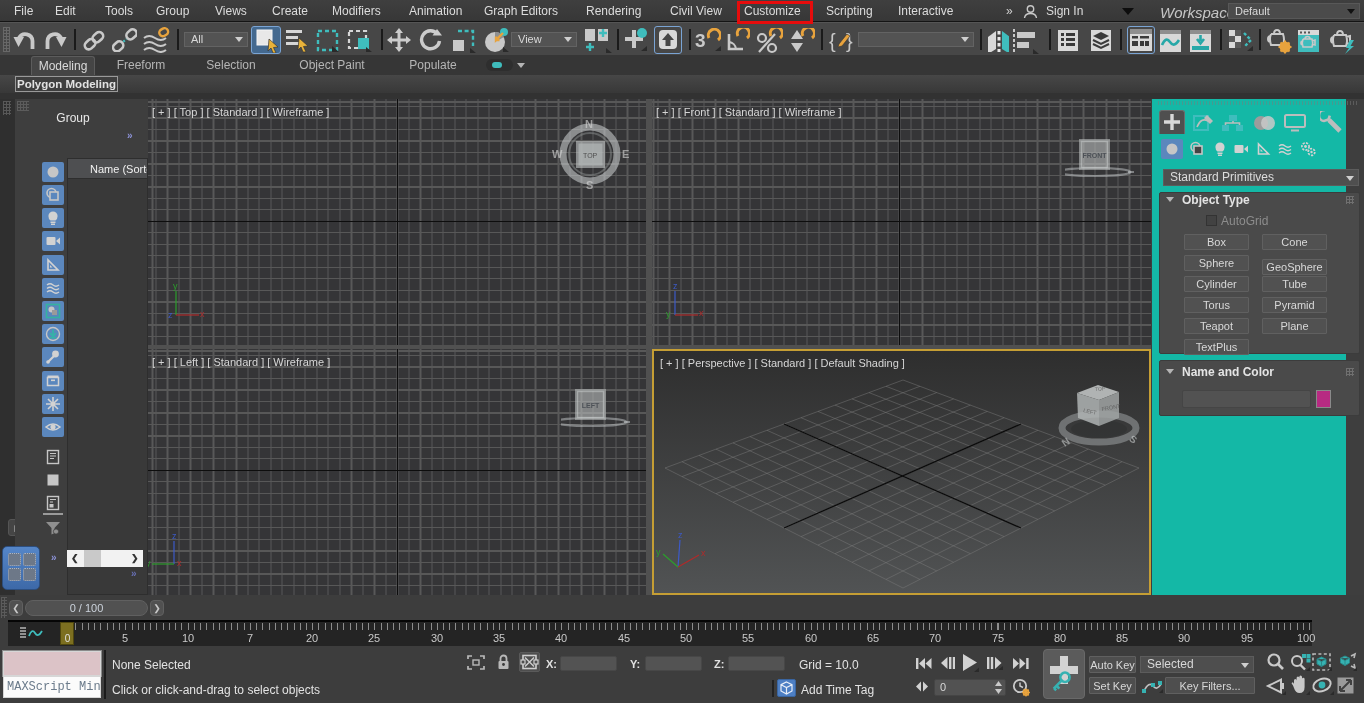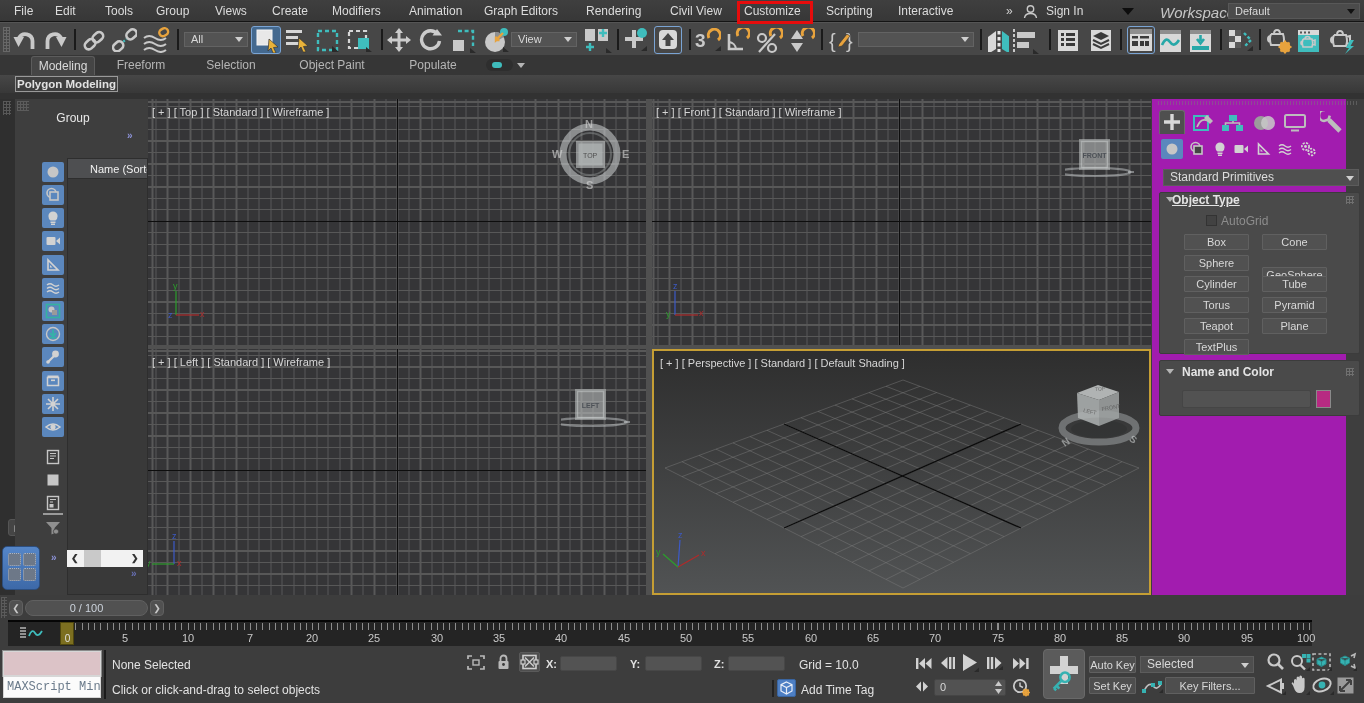--- a/index.html
+++ b/index.html
@@ -27,21 +27,21 @@
 #ribrow2 { left:0; top:75px; width:1364px; height:18px; background:linear-gradient(#474747,#383838); }
 #polybox { position:absolute; left:15px; top:1px; width:103px; height:16px; white-space:nowrap; overflow:hidden; border:1px solid #9a9a9a;
   background:#3f3f3f; color:#e2e2e2; font-size:11.5px; font-weight:bold; text-align:center; line-height:15px; }
 #ribgap { left:0; top:93px; width:1364px; height:6px; background:#323232; }
 
 #mainarea { left:0; top:99px; width:1364px; height:496px; background:#3e3e3e; }
 #leftstrip { left:0; top:0; width:15px; height:496px; background:#2f2f2f; }
 #vpwrap { left:148px; top:0; width:1003px; height:496px; background:#505050; }
 .vp { position:absolute; background:#353537; overflow:hidden; }
 .vplabel { position:absolute; left:4px; top:7px; font-size:11px; color:#d6d6d6; white-space:nowrap; }
-#cmdpanel { left:1152px; top:0; width:194px; height:496px; background:#a21caf; }
+#cmdpanel { left:1152px; top:0; width:194px; height:496px; background:#14b8a6; }
 
 #sliderrow { left:0; top:595px; width:1364px; height:25px; background:#3d3d3d; }
 #ruler { left:8px; top:620px; width:1304px; height:26px; background:#242424; border-top:2px solid #060606; }
 #statusbar { left:0; top:646px; width:1364px; height:57px; background:#3d3d3d; }
 .sbtn { position:absolute; background:#515151; border:1px solid #606060; border-radius:1px;
   color:#d8d8d8; font-size:11px; text-align:center; }
 .sfield { position:absolute; background:#535353; border:1px solid #474747; border-radius:2px; }
 .stext { position:absolute; font-size:12px; color:#e2e2e2; white-space:nowrap; }
 </style>
 </head>
@@ -617,28 +617,28 @@
           <circle cx="5.5" cy="5.5" r="3.6" fill="none" stroke="#d2d2d2" stroke-width="1.7" stroke-dasharray="2.2 1.2"></circle>
           <circle cx="5.5" cy="5.5" r="1.4" fill="#d2d2d2"></circle>
           <circle cx="11.5" cy="11" r="3.3" fill="none" stroke="#d2d2d2" stroke-width="1.7" stroke-dasharray="2.2 1.2"></circle>
           <circle cx="11.5" cy="11" r="1.2" fill="#d2d2d2"></circle>
         </svg>
 
       <div class="drop" style="left:11px;top:70px;width:196px;height:17px;background:#4f4f4f;border-color:#5c5c5c;font-size:12px;line-height:15px;color:#dcdcdc;">Standard Primitives<span class="da" style="top:6px;"></span></div>
 
       <div class="abs" style="left:7px;top:93px;width:201px;height:162px;background:#4a4a4a;border:1px solid #3c3c3c;border-radius:2px;">
         <div class="abs" style="left:6px;top:4px;width:0;height:0;border-left:4px solid transparent;border-right:4px solid transparent;border-top:5px solid #b5b5b5;"></div>
-        <div class="abs" style="left:12px;top:0;font-size:12px;font-weight:bold;color:#e4e4e4;text-decoration:underline;">Object Type</div>
+        <div class="abs" style="left:22px;top:0;font-size:12px;font-weight:bold;color:#e4e4e4;">Object Type</div>
         <div class="abs" style="left:186px;top:3px;width:8px;height:8px;background:repeating-linear-gradient(#8a8a8a 0 1px, transparent 1px 3px), repeating-linear-gradient(90deg,#8a8a8a 0 1px, transparent 1px 3px);opacity:.6;"></div>
         <div class="abs" style="left:46px;top:22px;width:11px;height:11px;background:#424242;border:1px solid #333;"></div>
         <div class="abs" style="left:61px;top:21px;font-size:12px;color:#8d8d8d;">AutoGrid</div>
         <div class="sbtn" style="left:24px;top:41px;width:65px;height:16px;line-height:15px;">Box</div>
         <div class="sbtn" style="left:102px;top:41px;width:65px;height:16px;line-height:15px;">Cone</div>
         <div class="sbtn" style="left:24px;top:62px;width:65px;height:16px;line-height:15px;">Sphere</div>
-        <div class="sbtn" style="left:102px;top:74px;width:65px;height:16px;line-height:15px;">GeoSphere</div>
+        <div class="sbtn" style="left:102px;top:66px;width:65px;height:16px;line-height:15px;">GeoSphere</div>
         <div class="sbtn" style="left:24px;top:83px;width:65px;height:16px;line-height:15px;">Cylinder</div>
         <div class="sbtn" style="left:102px;top:83px;width:65px;height:16px;line-height:15px;">Tube</div>
         <div class="sbtn" style="left:24px;top:104px;width:65px;height:16px;line-height:15px;">Torus</div>
         <div class="sbtn" style="left:102px;top:104px;width:65px;height:16px;line-height:15px;">Pyramid</div>
         <div class="sbtn" style="left:24px;top:125px;width:65px;height:16px;line-height:15px;">Teapot</div>
         <div class="sbtn" style="left:102px;top:125px;width:65px;height:16px;line-height:15px;">Plane</div>
         <div class="sbtn" style="left:24px;top:146px;width:65px;height:16px;line-height:15px;">TextPlus</div>
       </div>
 
       <div class="abs" style="left:7px;top:261px;width:201px;height:56px;background:#4a4a4a;border:1px solid #3c3c3c;border-radius:2px;">

